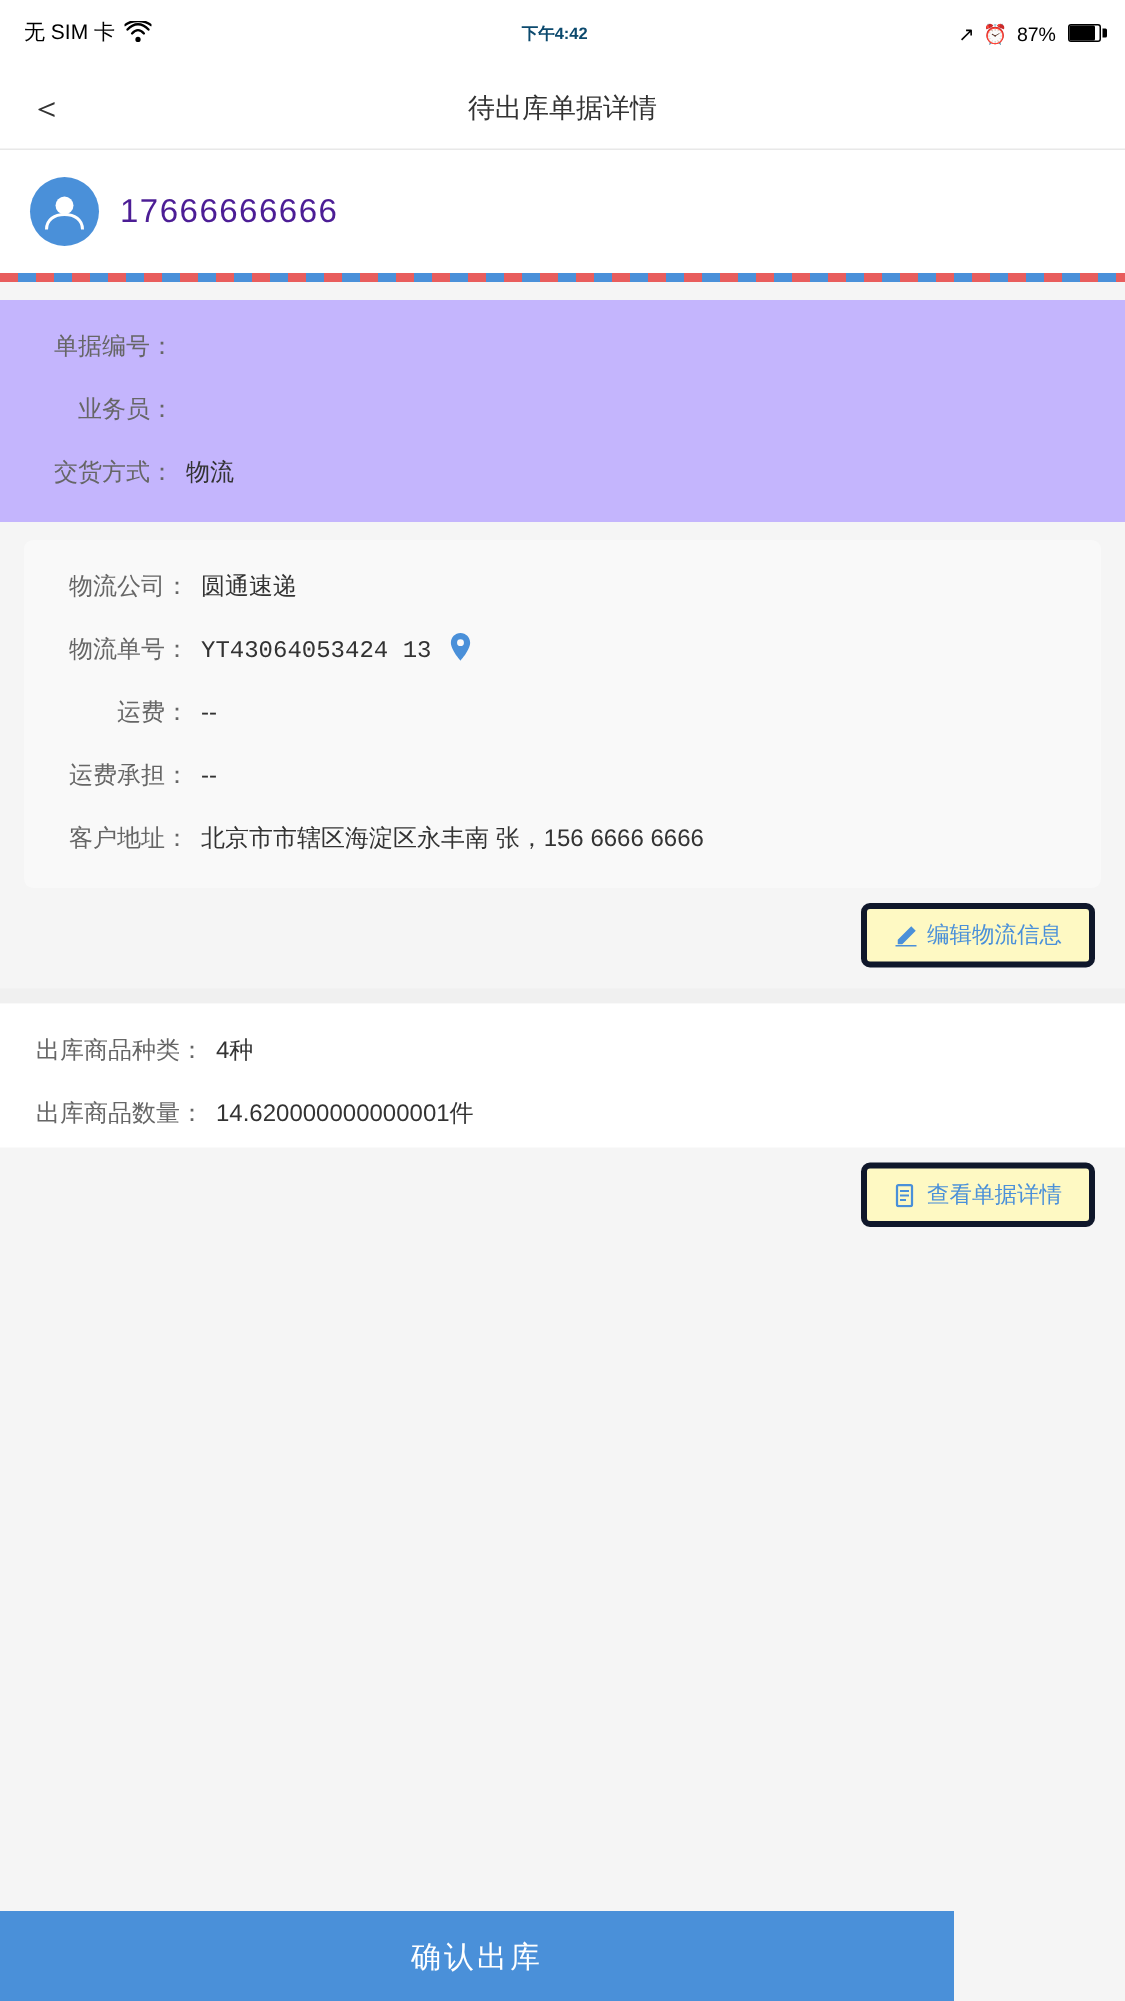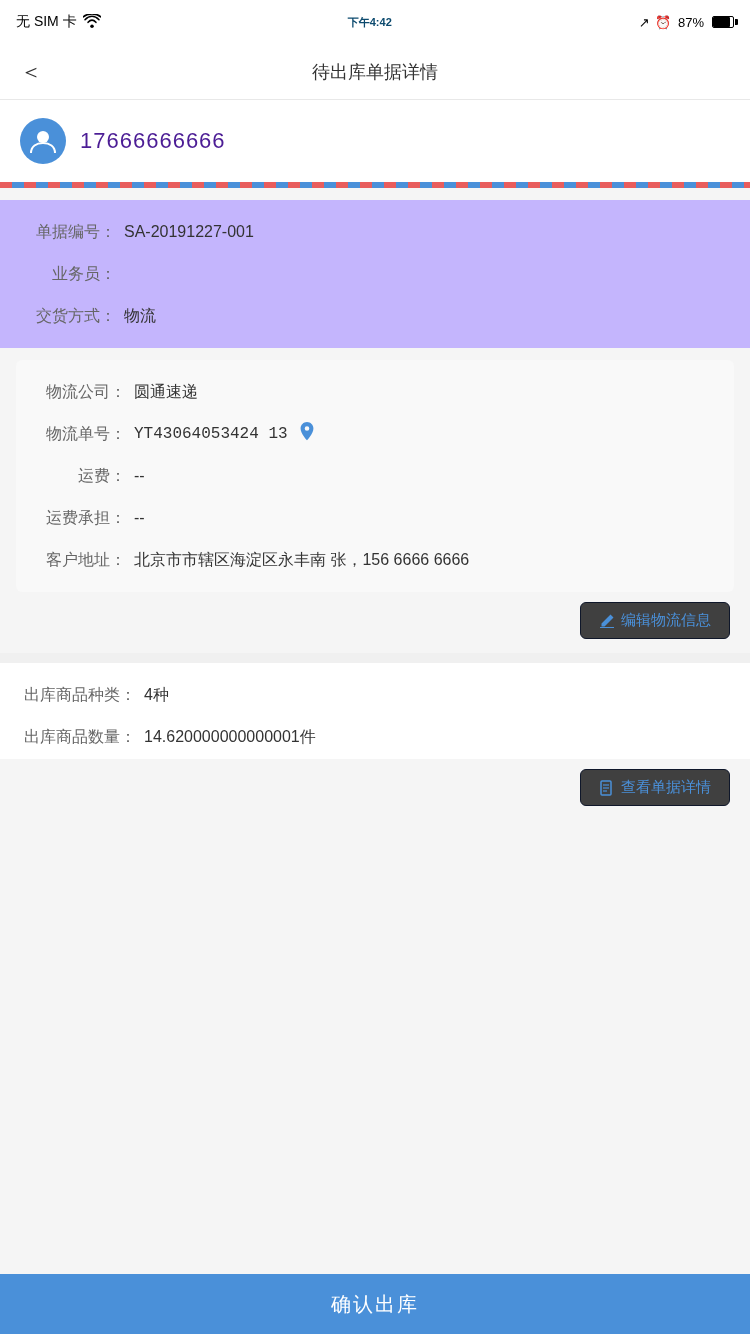--- a/index.html
+++ b/index.html
@@ -132,23 +132,23 @@
     }
 
     
     .edit-btn {
       display: flex;
       align-items: center;
       justify-content: flex-end;
       padding: 10px 20px 14px;
     }
     .btn-outline {
-      border: 1px solid #0f172a;
+      border: 4px solid #0f172a;
       color: #4a90d9;
-      background: #404040;
+      background: #fef9c3;
       border-radius: 6px;
       padding: 8px 18px;
       font-size: 15px;
       cursor: pointer;
       display: flex;
       align-items: center;
       gap: 6px;
     }
 
     
@@ -172,21 +172,21 @@
       background: #f5f5f5;
       flex: 1;
       min-height: 120px;
     }
 
     
     .confirm-bar {
       position: fixed;
       bottom: 0;
       left: 0;
-      width: 750px;
+      width: 636px;
       background: #4a90d9;
       height: 60px;
       display: flex;
       align-items: center;
       justify-content: center;
       cursor: pointer;
     }
     .confirm-text {
       color: #fff;
       font-size: 20px;
@@ -274,21 +274,20 @@
     </svg>
   </div>
   <span class="user-phone">17666666666</span>
 </div>
 
 <div class="dashed-divider"></div>
 
 <div class="section-card">
   <div class="info-row">
     <span class="info-label">单据编号：</span>
-    <span class="info-value">SA-20191227-001</span>
   </div>
   <div class="info-row">
     <span class="info-label">业务员：</span>
   </div>
   <div class="info-row">
     <span class="info-label">交货方式：</span>
     <span class="info-value">物流</span>
   </div>
 </div>
 

